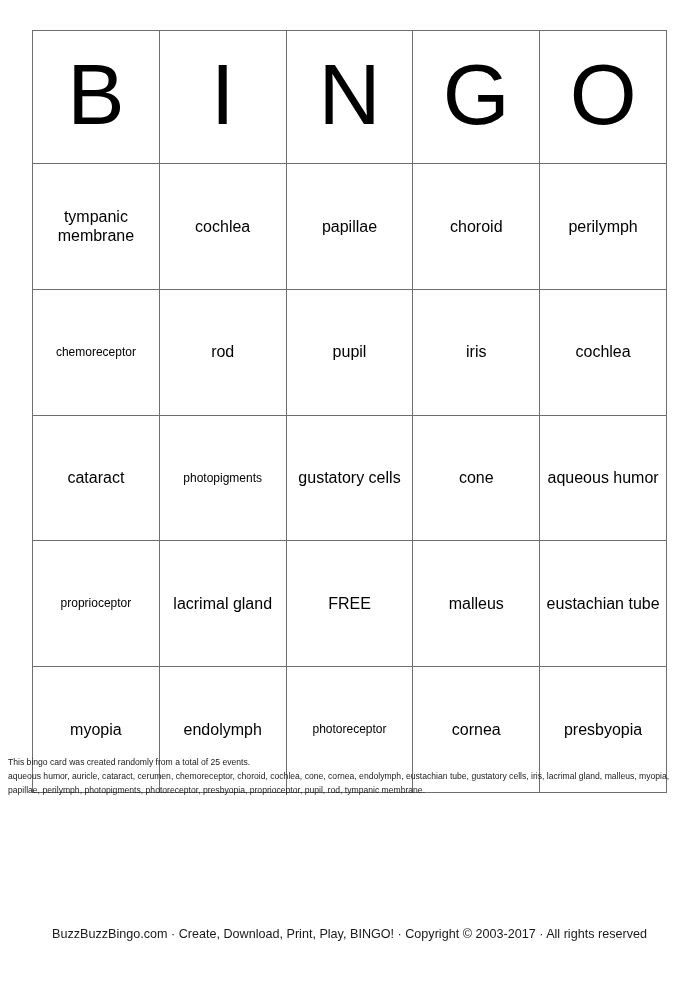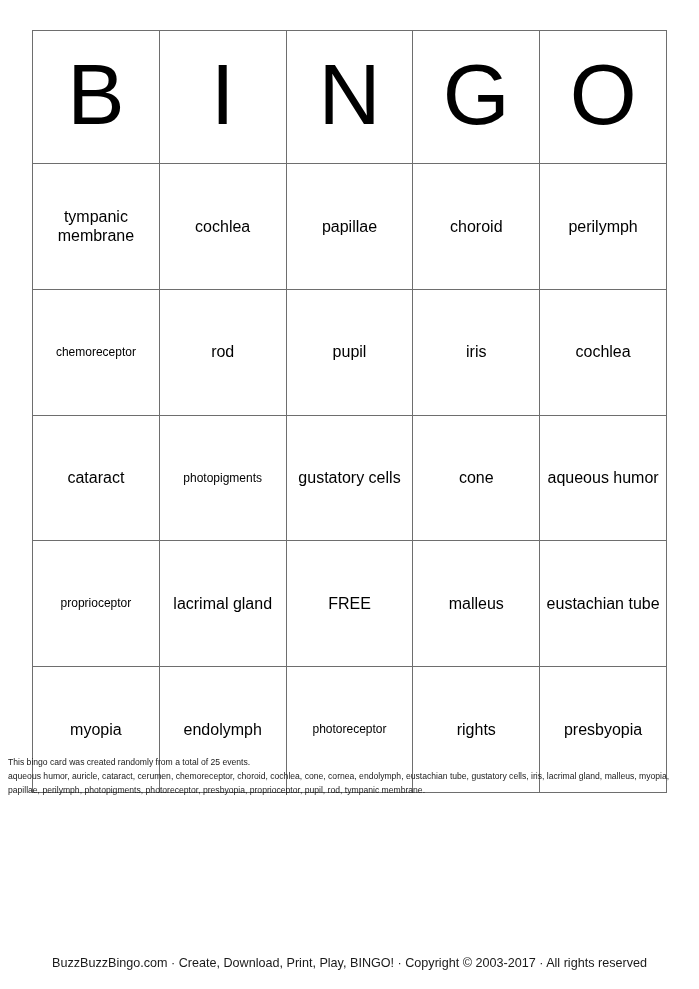--- a/index.html
+++ b/index.html
@@ -97,21 +97,21 @@
   }
   .caption-line {
     display: block;
     white-space: normal;
   }
 
   
   .footer {
     position: absolute;
     left: 0;
-    top: 956px;
+    top: 927px;
     width: 699px;
     text-align: center;
     font-size: 12.6px;
     line-height: 1.2;
     color: #1a1a1a;
   }
 </style>
 </head>
 <body>
 
@@ -203,21 +203,21 @@
       <div class="cell">
           <span class="cell-text">myopia</span>
         </div>
       <div class="cell">
           <span class="cell-text">endolymph</span>
         </div>
       <div class="cell">
           <span class="cell-text small">photoreceptor</span>
         </div>
       <div class="cell">
-          <span class="cell-text">rights</span>
+          <span class="cell-text">cornea</span>
         </div>
       <div class="cell">
           <span class="cell-text">presbyopia</span>
         </div>
     </div>
 
   </div>
 
   <div class="caption">
     <span class="caption-line">This bingo card was created randomly from a total of 25 events.</span>

